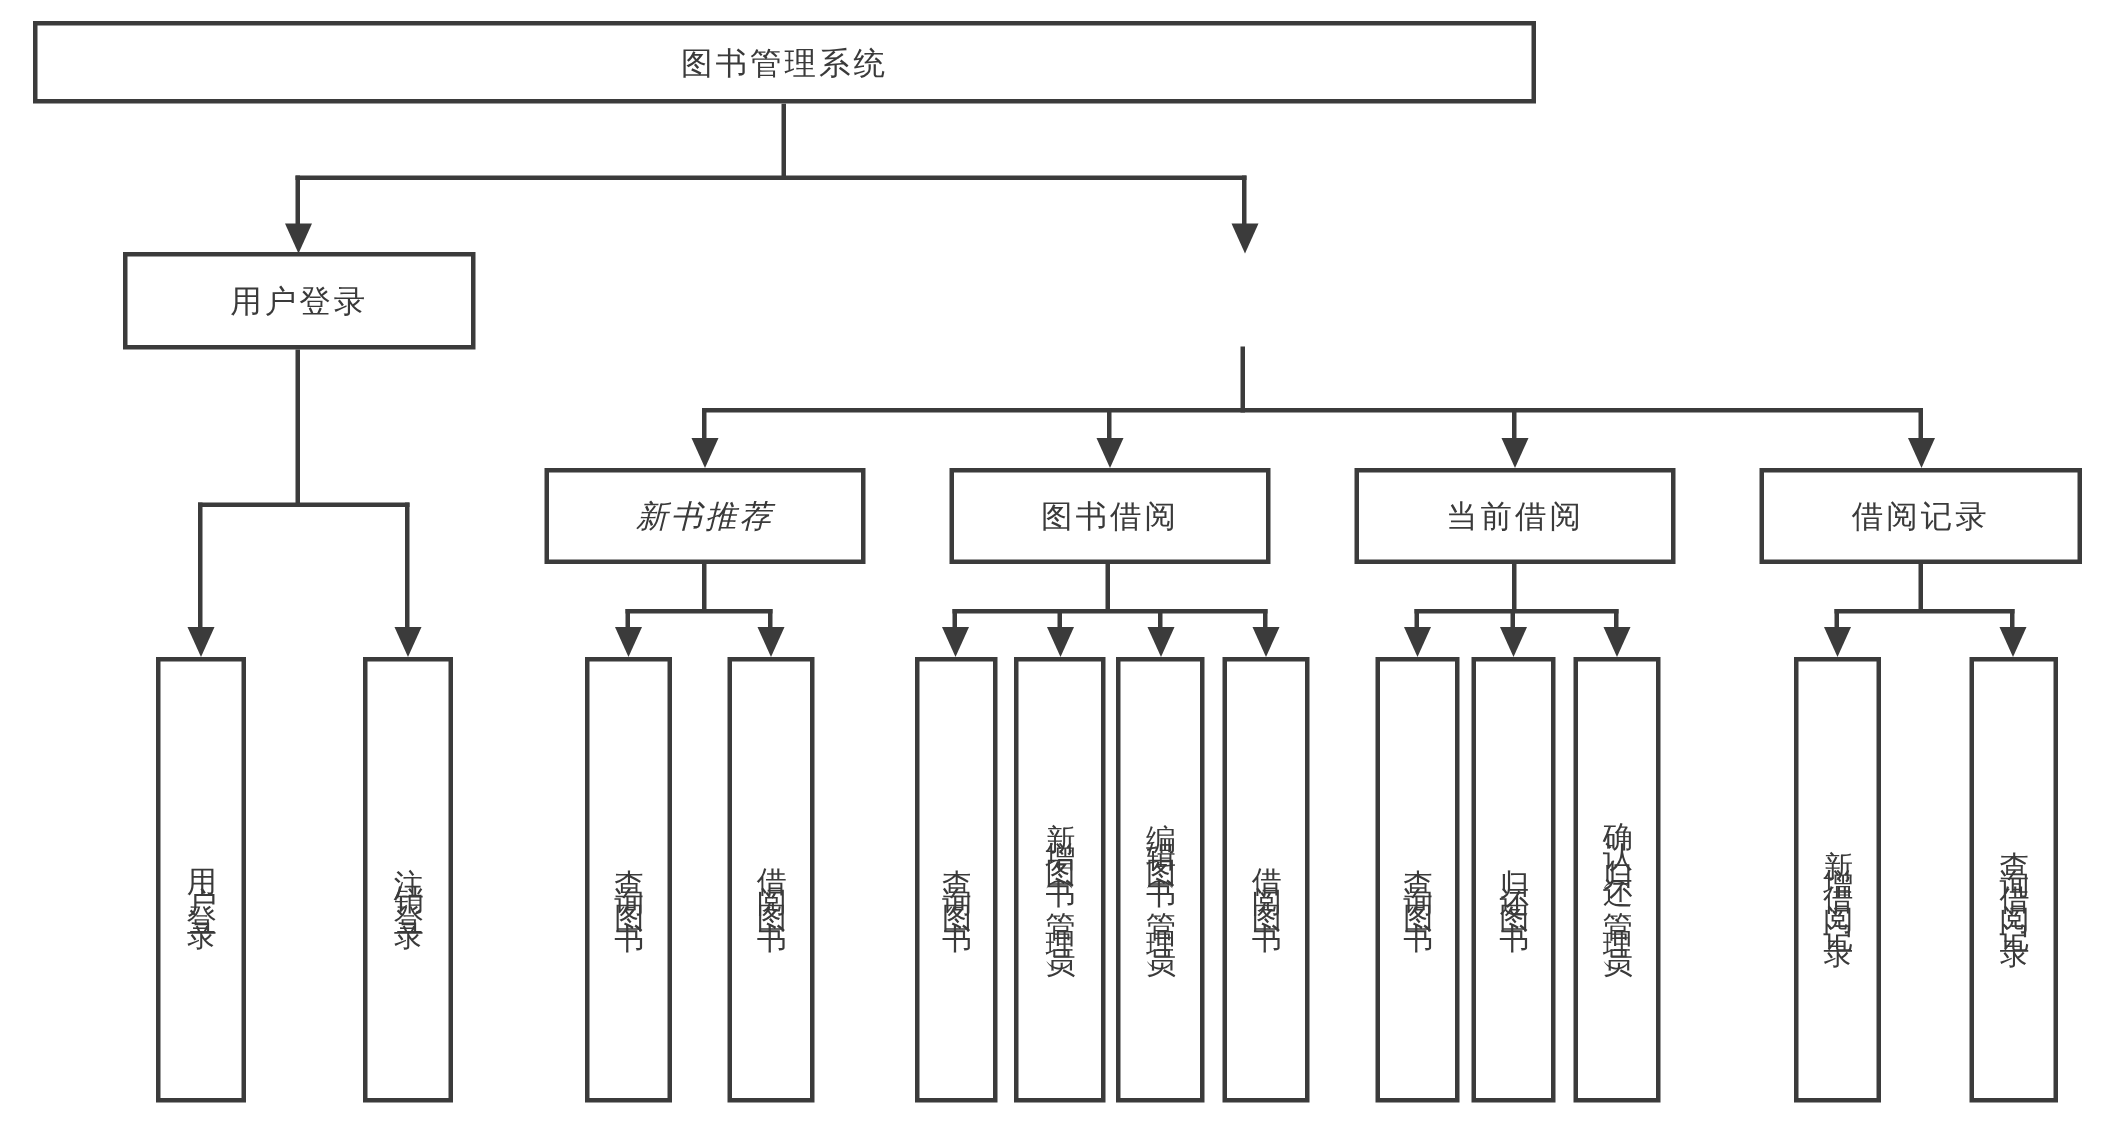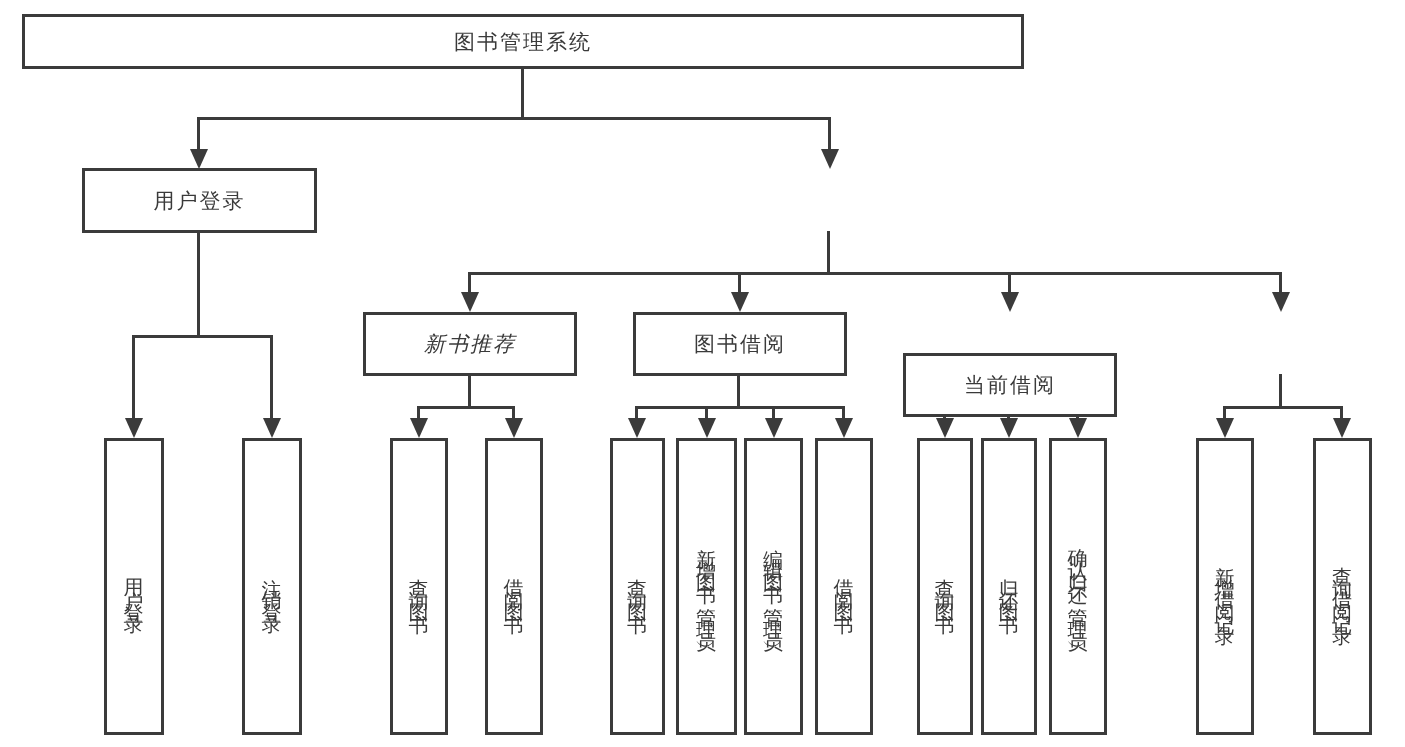--- a/index.html
+++ b/index.html
@@ -13,21 +13,21 @@
   .hlbl{font-size:21px;letter-spacing:2px;color:#3a3a3a;white-space:nowrap;}
   .vlbl{font-size:20px;color:#3a3a3a;writing-mode:vertical-rl;letter-spacing:12px;line-height:1;}
 
   #root{left:22px;top:14px;width:1002px;height:55px;}
   .l2{top:168px;height:65px;}
   #l2-0{left:82px;width:235px;}
   #l2-1{left:711px;width:236px;}
   .l3{top:312px;height:64px;}
   #l3-0{left:363px;width:214px;font-style:italic;}
   #l3-1{left:633px;width:214px;}
-  #l3-2{left:903px;width:214px;margin-top:41px;}
+  #l3-2{left:903px;width:214px;}
   #l3-3{left:1173px;width:215px;}
   .vb{top:438px;height:297px;}
 
   
   .hl{position:absolute;height:3px;background:#3b3b3b;z-index:1;}
   .vl{position:absolute;width:3px;background:#3b3b3b;z-index:1;}
   .tri{position:absolute;width:0;height:0;border-left:9px solid transparent;
        border-right:9px solid transparent;border-top:20px solid #3b3b3b;z-index:1;}
 
   
@@ -108,20 +108,23 @@
 
   <div class="box l3" id="l3-0">
     <span class="hlbl">新书推荐</span>
   </div>
   <div class="box l3" id="l3-1">
     <span class="hlbl">图书借阅</span>
   </div>
   <div class="box l3" id="l3-2">
     <span class="hlbl">当前借阅</span>
   </div>
+  <div class="box l3" id="l3-3">
+    <span class="hlbl">借阅记录</span>
+  </div>
 
   <div class="box vb" style="left:104px;width:60px">
     <span class="vlbl">用户登录</span>
   </div>
   <div class="box vb" style="left:242px;width:60px">
     <span class="vlbl">注销登录</span>
   </div>
 
   <div class="box vb" style="left:390px;width:58px">
     <span class="vlbl">查询图书</span>

